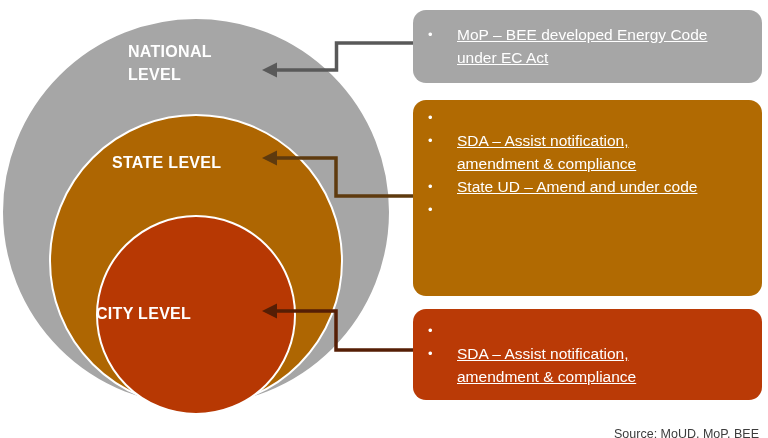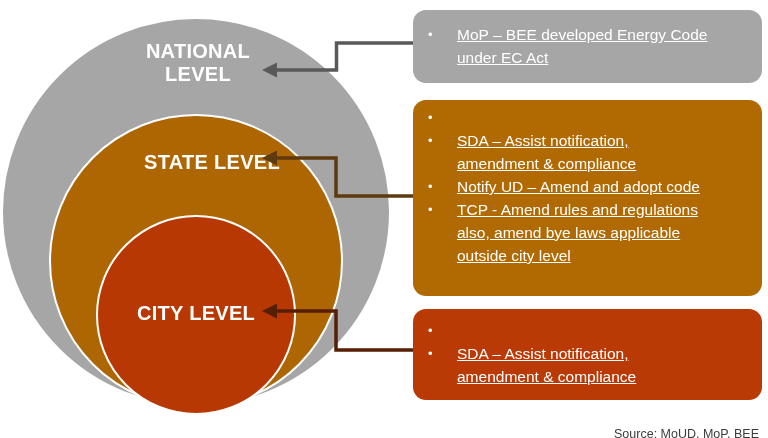--- a/index.html
+++ b/index.html
@@ -7,21 +7,21 @@
   .canvas{position:relative;width:768px;height:438px;background:#ffffff;}
 
   
   .circle{position:absolute;border-radius:50%;border:2px solid #ffffff;box-sizing:border-box;}
   .circle.national{left:1px;top:17px;width:390px;height:390px;z-index:1;}
   .circle.state{left:49px;top:114px;width:294px;height:294px;z-index:2;}
   .circle.city{left:96px;top:215px;width:200px;height:200px;z-index:3;}
 
   
   .level-label{position:absolute;z-index:4;color:#ffffff;font-weight:bold;
-               font-size:20px;line-height:23px;text-align:center;letter-spacing:0.3px;}
+               font-size:16px;line-height:23px;text-align:left;letter-spacing:0.3px;}
   .level-label.national{left:128px;top:40px;width:140px;}
   .level-label.state{left:112px;top:151px;width:200px;}
   .level-label.city{left:96px;top:302px;width:200px;}
 
   
   svg.connectors{position:absolute;left:0;top:0;z-index:5;}
 
   
   .callout{position:absolute;left:413px;width:349px;box-sizing:border-box;
            border-radius:13px;z-index:6;color:#ffffff;font-size:15.5px;line-height:23px;}
@@ -72,25 +72,24 @@
   <div class="callout state" style="background-color: rgb(177, 106, 2);">
     <div class="li">
       <span class="bullet">•</span>
     </div>
     <div class="li">
       <span class="bullet">•</span>
       <span class="li-text">SDA – Assist notification, amendment &amp; compliance</span>
     </div>
     <div class="li">
       <span class="bullet">•</span>
-      <span class="li-text">Notify UD – Amend and adopt code</span>
+      <span class="li-text">State UD – Amend and under code</span>
     </div>
     <div class="li">
       <span class="bullet">•</span>
-      <span class="li-text">TCP  - Amend rules and regulations also, amend bye laws applicable outside city level</span>
     </div>
   </div>
 
   <div class="callout city" style="background-color: rgb(186, 58, 6);">
     <div class="li">
       <span class="bullet">•</span>
     </div>
     <div class="li">
       <span class="bullet">•</span>
       <span class="li-text">SDA – Assist notification, amendment &amp; compliance</span>

